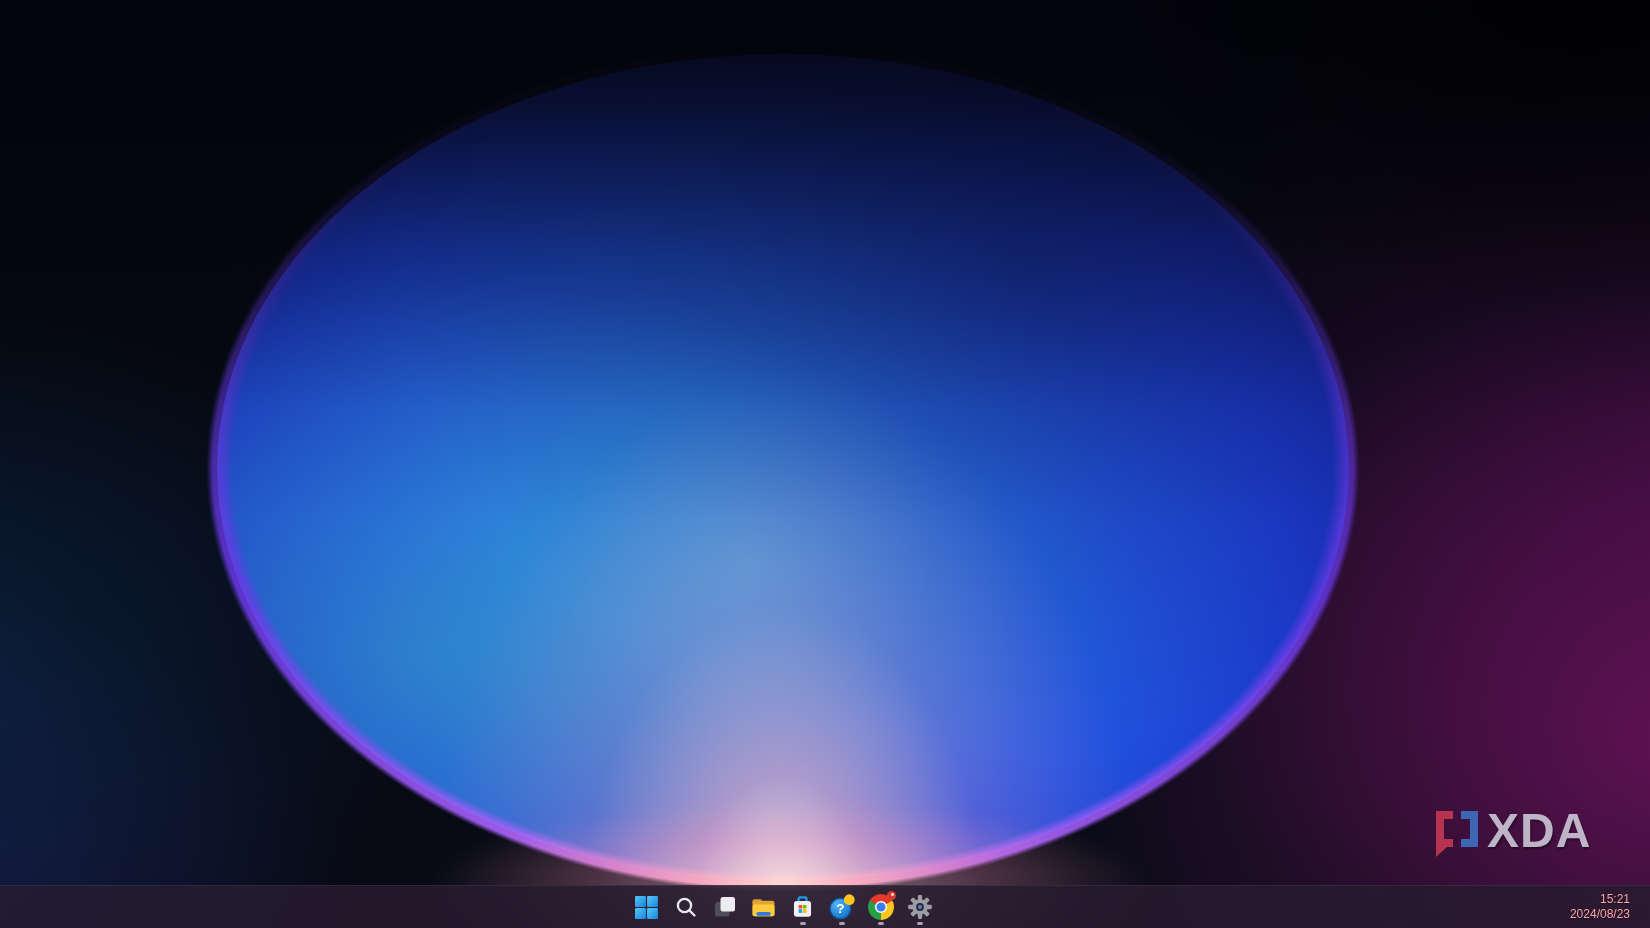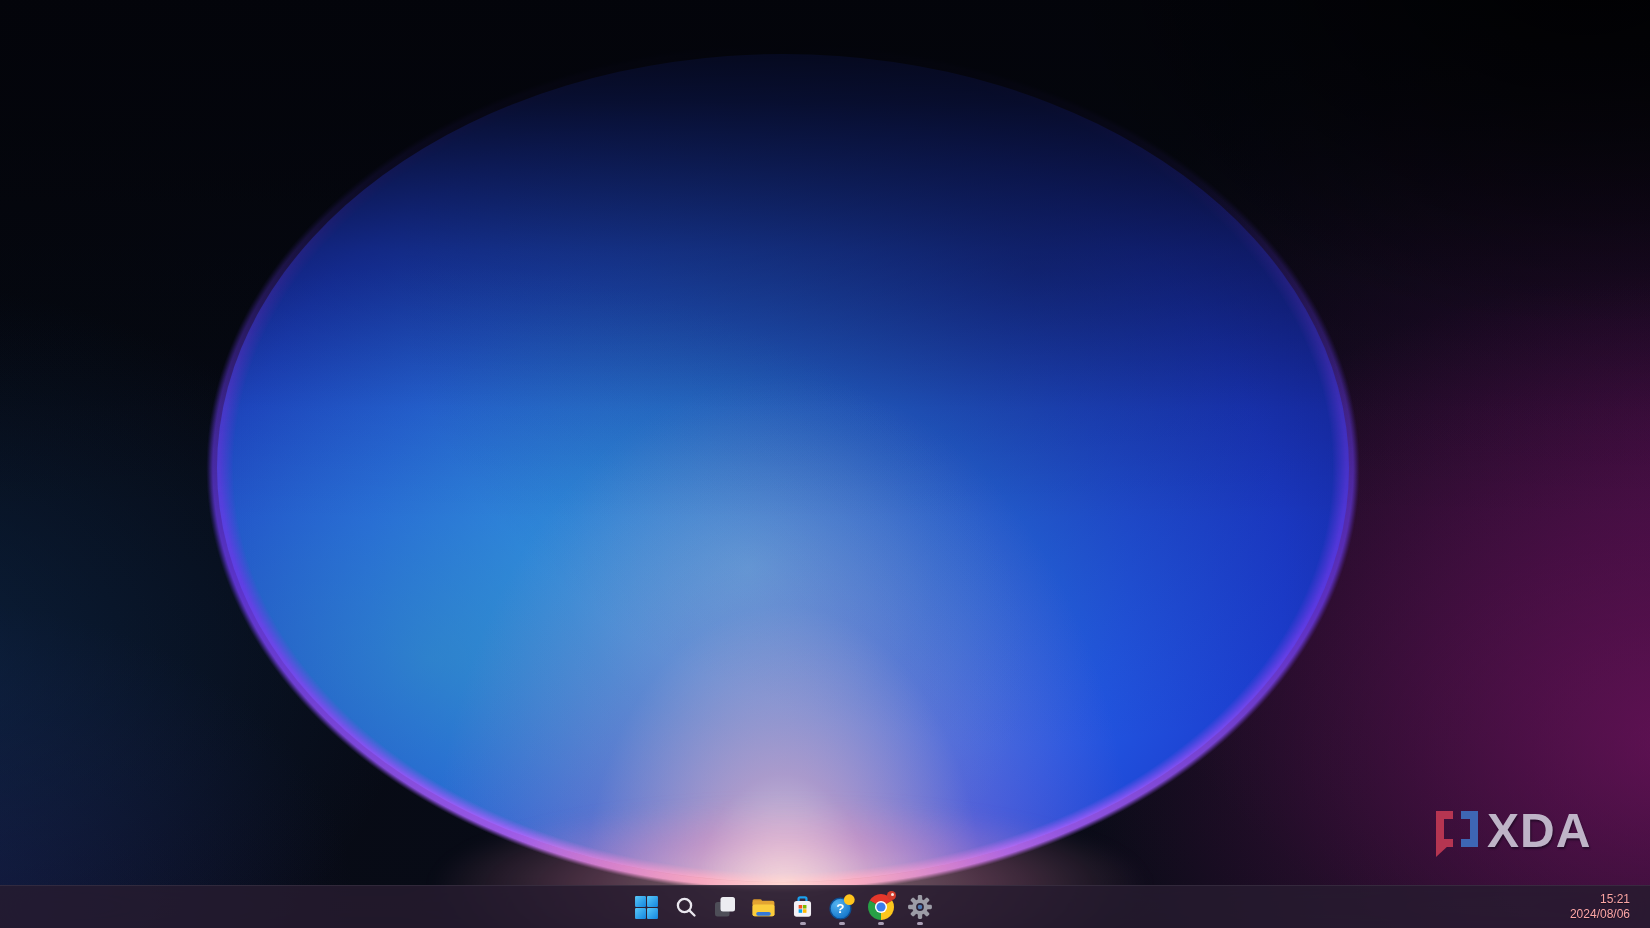--- a/index.html
+++ b/index.html
@@ -199,17 +199,17 @@
           <circle cx="12" cy="12" r="3.6" fill="#2b2236"></circle>
           <circle cx="12" cy="12" r="2.1" fill="#4d79b2"></circle>
         </svg>
         <span class="run-dot"></span>
       </button>
 
     </div>
 
     <div class="clock">
       <div>15:21</div>
-      <div>2024/08/06</div>
+      <div>2024/08/23</div>
     </div>
   </div>
 
 </div>
 
 </body></html>

